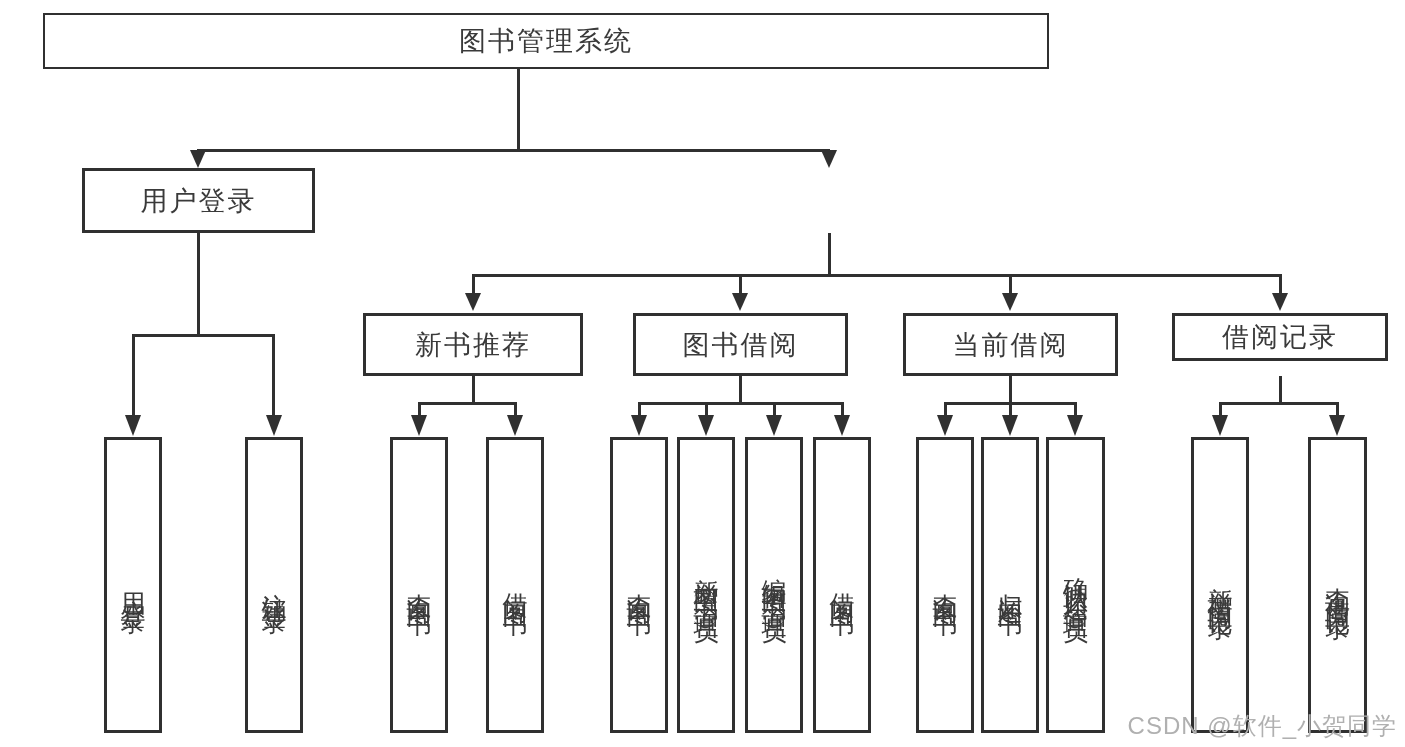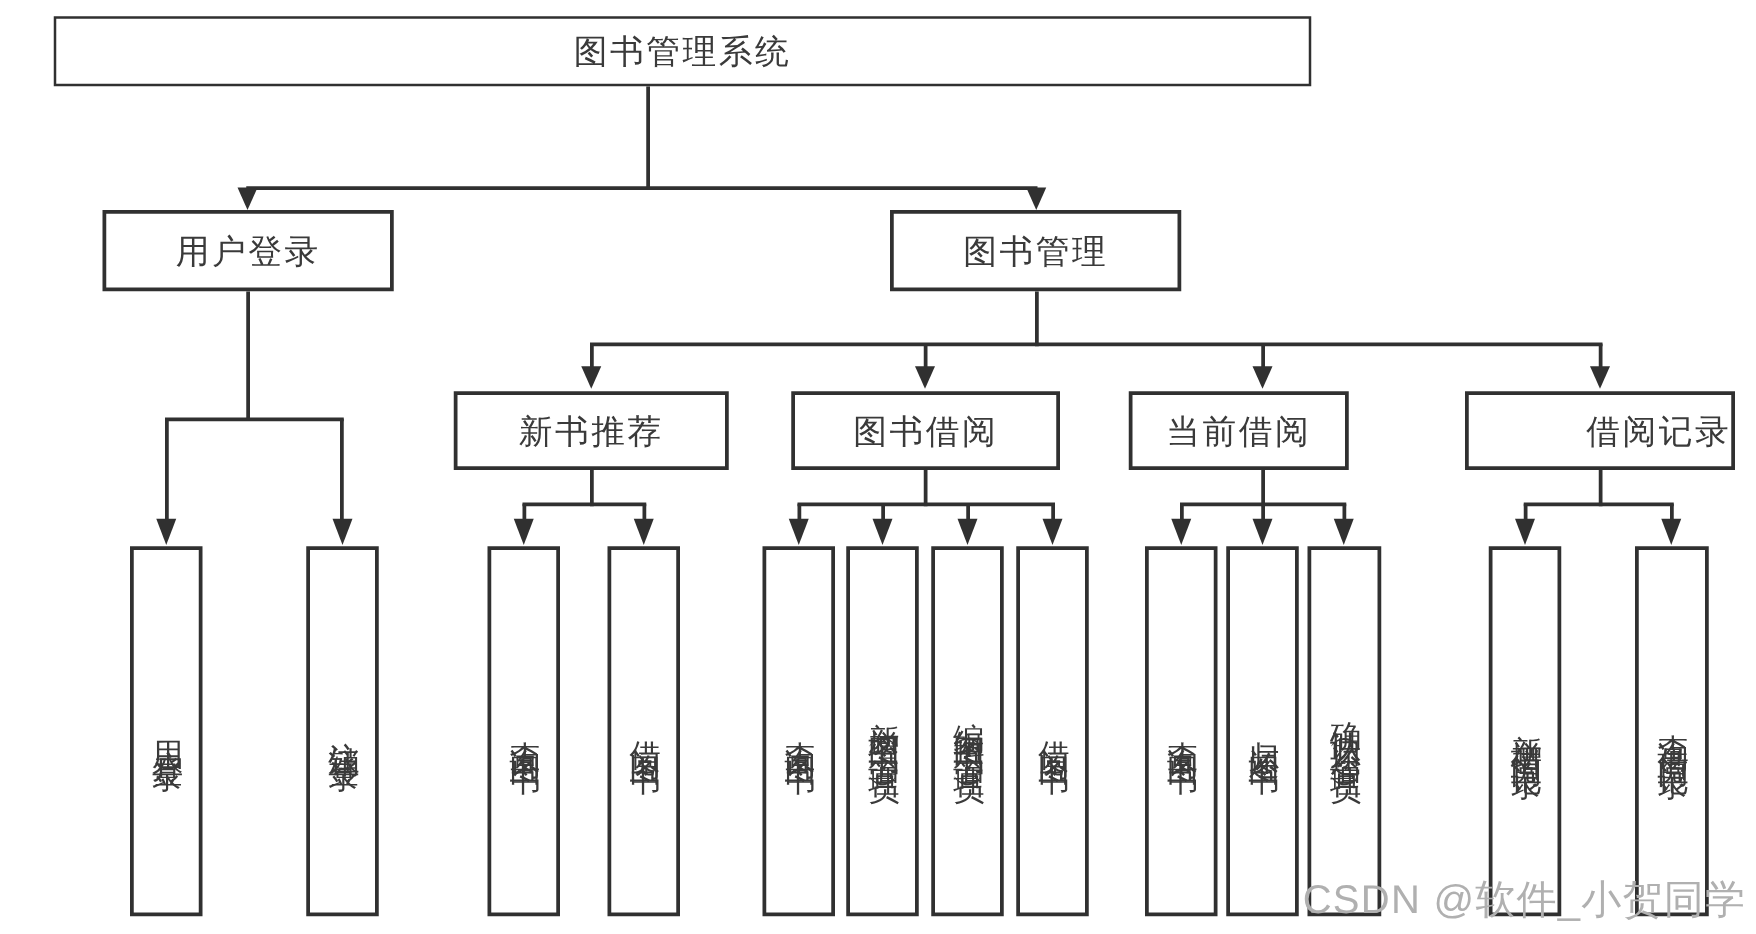--- a/index.html
+++ b/index.html
@@ -65,52 +65,49 @@
     border-left: 8px solid transparent;
     border-right: 8px solid transparent;
     border-top: 21px solid var(--line);
     z-index: 1;
   }
   .arr.s { border-top-width: 18px; }
 
   .watermark {
     position: absolute;
     right: 8px; bottom: 5px;
-    font-size: 32px;
+    font-size: 24px;
     color: var(--watermark);
     z-index: 3;
     letter-spacing: 1px;
   }
 </style>
 </head>
 <body>
 
 <div class="diagram">
 
   <div class="node root" style="left:15px; top:13px; width:1006px; height:56px;">
     <span>图书管理系统</span>
   </div>
 
   <div class="node" style="left:82px; top:168px; width:233px; height:65px;">
     <span>用户登录</span>
   </div>
-  <div class="node" style="left:712px; top:168px; width:233px; height:65px;">
-    <span>图书管理</span>
-  </div>
 
   <div class="node" style="left:363px; top:313px; width:220px; height:63px;">
     <span>新书推荐</span>
   </div>
   <div class="node" style="left:633px; top:313px; width:215px; height:63px;text-align:center;">
     <span>图书借阅</span>
   </div>
-  <div class="node" style="left:903px; top:313px; width:176px; height:63px;">
+  <div class="node" style="left:903px; top:313px; width:215px; height:63px;">
     <span>当前借阅</span>
   </div>
-  <div class="node" style="left:1172px; top:313px; width:216px; height:63px;justify-content:flex-end;">
+  <div class="node" style="left:1172px; top:313px; width:216px; height:48px;">
     <span>借阅记录</span>
   </div>
 
   <div class="leaf" style="left:104px;">
     <span>用户登录</span>
   </div>
   <div class="leaf" style="left:245px;">
     <span>注销登录</span>
   </div>
 

